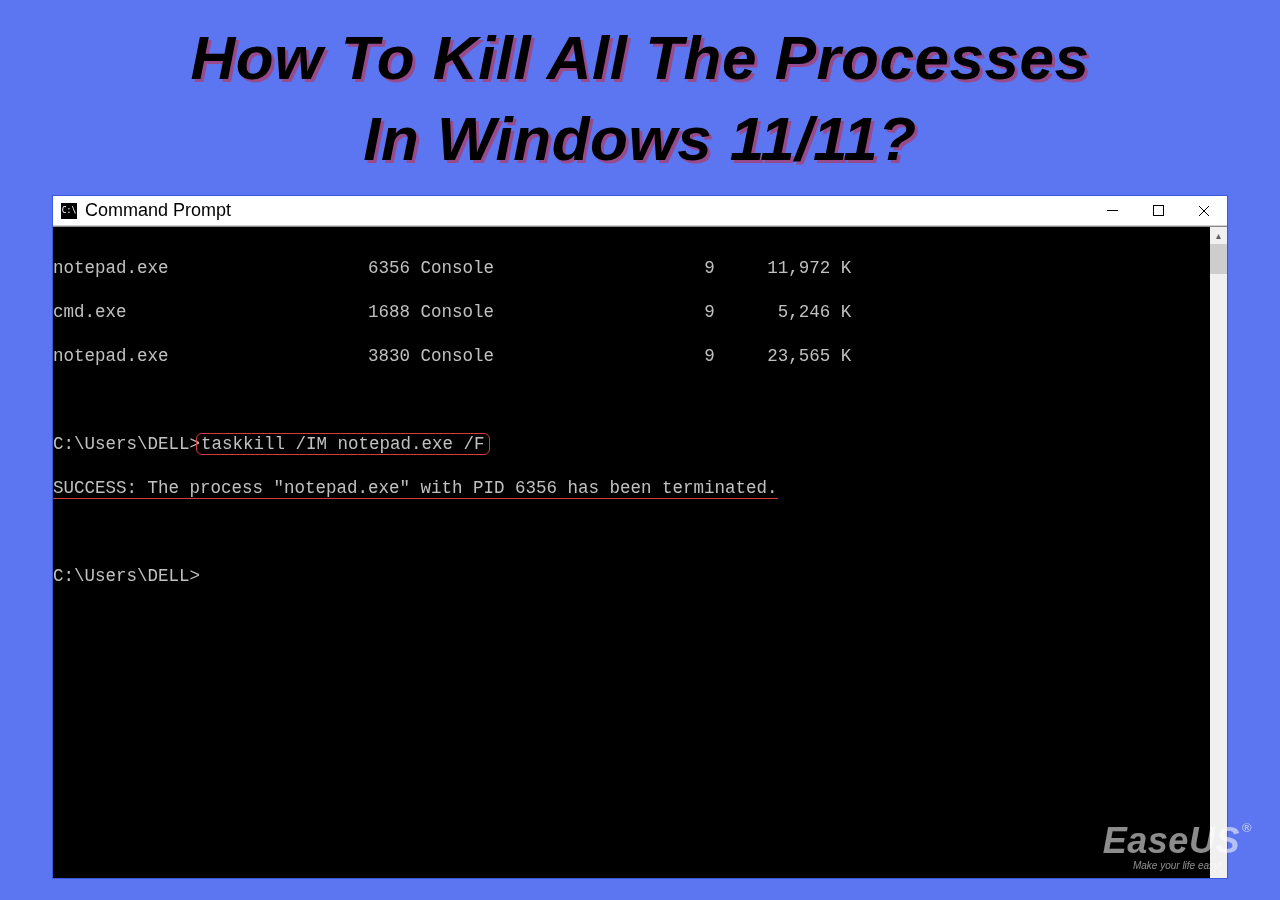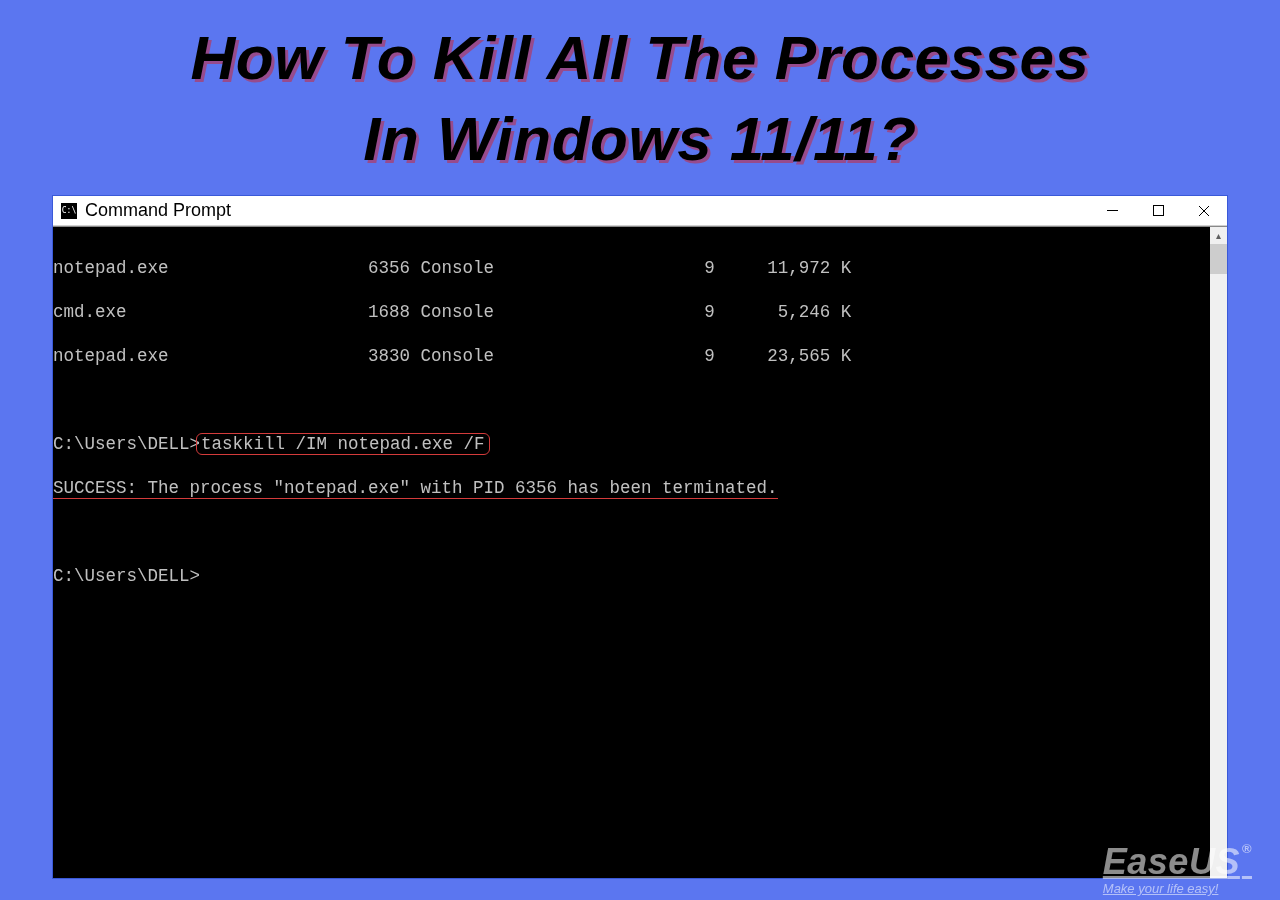--- a/index.html
+++ b/index.html
@@ -120,41 +120,40 @@
     border-radius: 6px;
     padding: 0 4px;
     margin-left: -4px;
   }
   .underline-red {
     border-bottom: 1.3px solid #d43b3b;
   }
   .watermark {
     position: absolute;
     right: 28px;
-    bottom: 4px;
+    bottom: 29px;
     color: rgba(255,255,255,0.55);
     text-align: left;
-    text-decoration: underline;
   }
   .watermark .brand {
     font-size: 36px;
     font-weight: 700;
     font-style: italic;
     letter-spacing: 0.5px;
   }
   .watermark .brand .reg {
     font-size: 13px;
     vertical-align: top;
     font-style: normal;
     margin-left: 2px;
   }
   .watermark .tagline {
-    font-size: 13px;
+    font-size: 10px;
     font-style: italic;
-    text-align: left;
+    text-align: center;
     margin-top: -2px;
   }
 </style>
 </head>
 <body>
 
 <div class="headline">
   <div>How To Kill All The Processes</div>
   <div>In Windows 11/11?</div>
 </div>

